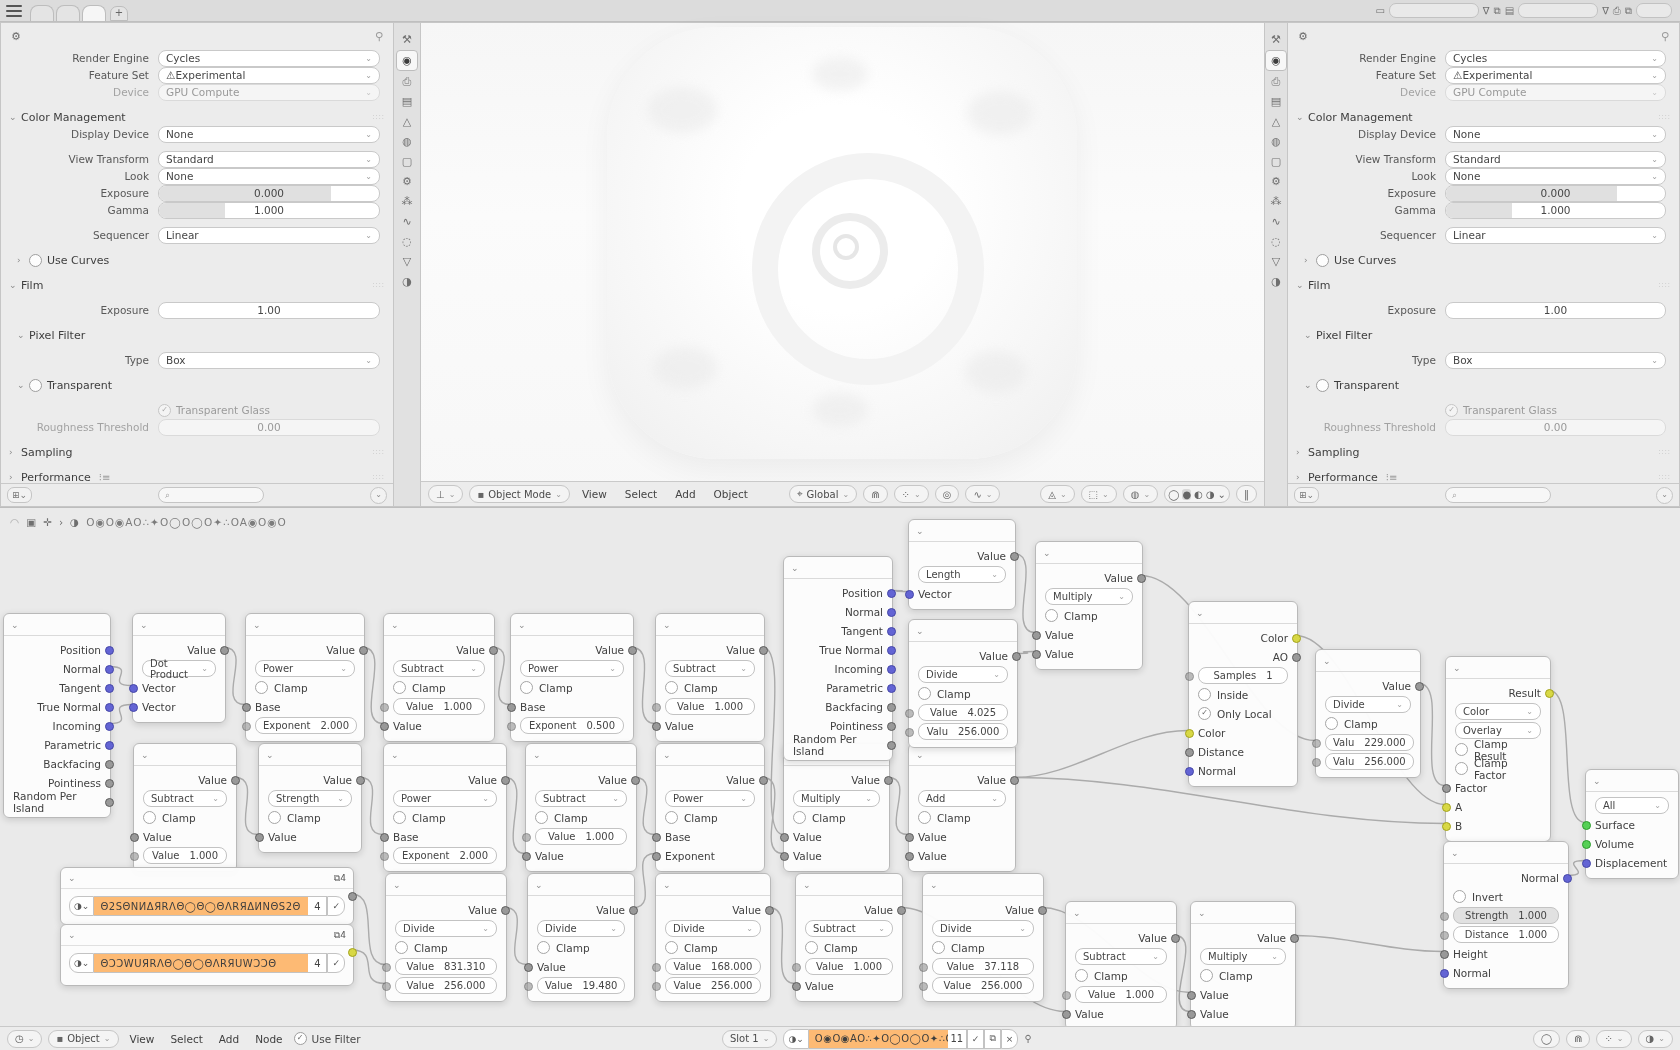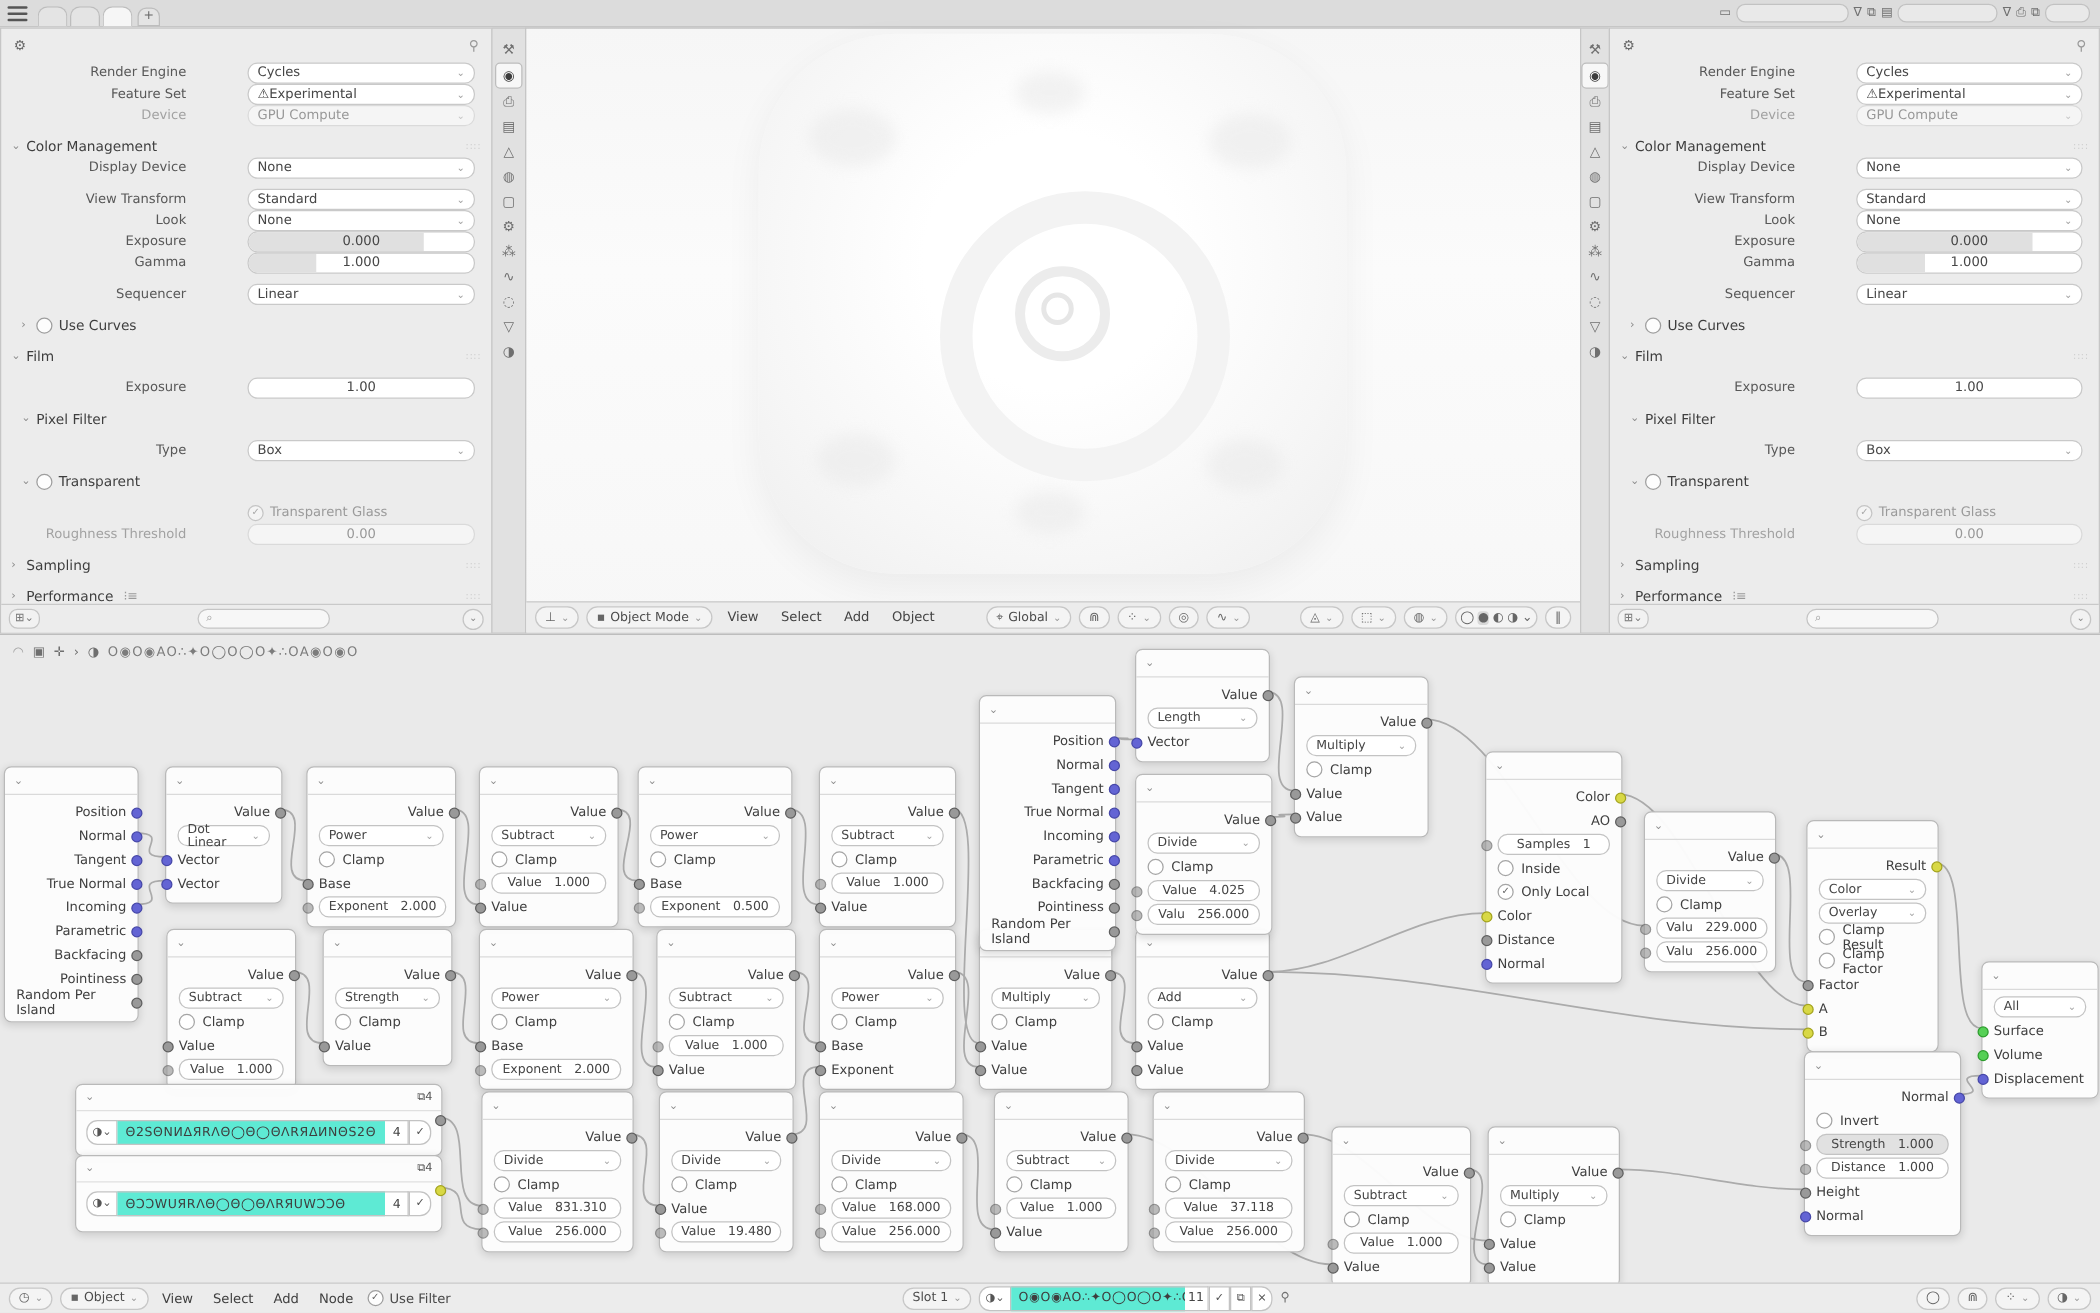--- a/index.html
+++ b/index.html
@@ -18,21 +18,21 @@
   .tbright{margin-left:auto;display:flex;align-items:center;gap:4px;padding:0 8px 3px 0;}
   .tbic{font-size:10px;color:#707070;}
   .tbfield{height:13px;border:1px solid #c2c2c2;border-radius:7px;background:#e9e9e9;}
   
   .pcontent{position:absolute;left:0;top:0;right:0;bottom:22px;overflow:hidden;}
   .phead{height:26px;display:flex;align-items:center;padding:0 10px;color:#6a6a6a;font-size:11px;}
   .phead .pin{margin-left:auto;color:#9a9a9a;font-size:11px;}
   .prow{display:flex;align-items:center;height:16px;margin:1px 0;}
   .prow.gap{margin-top:9px;}
   .plabel{width:148px;text-align:right;padding-right:9px;font-size:10.5px;color:#585858;flex:none;}
-  .pwidget{flex:1;margin-right:13px;margin-left:40px;}
+  .pwidget{flex:1;margin-right:13px;}
   .wpill{height:15px;border:1px solid #c9c9c9;border-radius:8px;background:#fff;display:flex;align-items:center;
     padding:0 7px;font-size:10.5px;color:#464646;position:relative;overflow:hidden;}
   .wpill .chev{margin-left:auto;color:#a0a0a0;font-size:8px;}
   .wpill .fill{position:absolute;left:0;top:0;bottom:0;background:#e0e0e0;}
   .wpill .cval{margin:0 auto;z-index:1;}
   .dim{opacity:.5;}
   .psec{display:flex;align-items:center;font-size:11px;color:#3e3e3e;padding-left:8px;}
   .psec .chv{color:#8a8a8a;font-size:9px;width:12px;}
   .psec .grip{margin-left:auto;margin-right:8px;color:#cfcfcf;font-size:8px;letter-spacing:1px;}
   .psec .lst{color:#9a9a9a;font-size:10px;margin-left:8px;}
@@ -96,21 +96,21 @@
   .c-col{background:#d8d845;border:1px solid #a3a31e;}
   .c-sh{background:#56d056;border:1px solid #2d9c2d;}
   .gnode{position:absolute;background:rgba(252,252,252,.97);border:1px solid #b9b9b9;border-radius:6px;
     box-shadow:0 2px 7px rgba(0,0,0,.14);}
   .ghdr{height:20px;display:flex;align-items:center;padding:0 7px;color:#8b8b8b;font-size:9px;border-bottom:1px solid #e0e0e0;}
   .ghdr .dup{margin-left:auto;font-size:9px;color:#555;}
   .drow{display:flex;align-items:center;gap:0;margin:8px 8px 6px 8px;height:18px;}
   .dbtn{height:18px;border:1px solid #c3c3c3;background:#fff;display:flex;align-items:center;font-size:9px;color:#555;padding:0 4px;}
   .dbtn.first{border-radius:9px 0 0 9px;}
   .dbtn.last{border-radius:0 9px 9px 0;}
-  .dname{flex:1;height:18px;border-top:1px solid #c3c3c3;border-bottom:1px solid #c3c3c3;background:#5eead4;
+  .dname{flex:1;height:18px;border-top:1px solid #c3c3c3;border-bottom:1px solid #c3c3c3;background:#fdba74;
     font-size:10px;color:#3e3e3e;display:flex;align-items:center;padding:0 6px;letter-spacing:.5px;overflow:hidden;white-space:nowrap;}
   .dcount{width:18px;height:18px;border:1px solid #c3c3c3;border-left:none;background:#fff;font-size:10px;color:#444;
     display:flex;align-items:center;justify-content:center;}
   .nmenu{color:#3f3f3f;padding:0 5px;}
 </style>
 </head>
 <body>
 
 <div id="topbar" class="abs">
   <div class="hamb">
@@ -667,21 +667,21 @@
         <div class="nhdr">
           <span>⌄</span>
         </div>
         <div class="nbody">
           <div class="nrow out">
             <span>Value</span>
             <span class="sock sout c-gray"></span>
           </div>
           <div class="nrow">
             <div class="ndd">
-              <span>Dot Linear</span>
+              <span>Dot Product</span>
               <span class="chev">⌄</span>
             </div>
           </div>
           <div class="nrow">
             <span class="sock sin c-vec"></span>
             <span>Vector</span>
           </div>
           <div class="nrow">
             <span class="sock sin c-vec"></span>
             <span>Vector</span>

